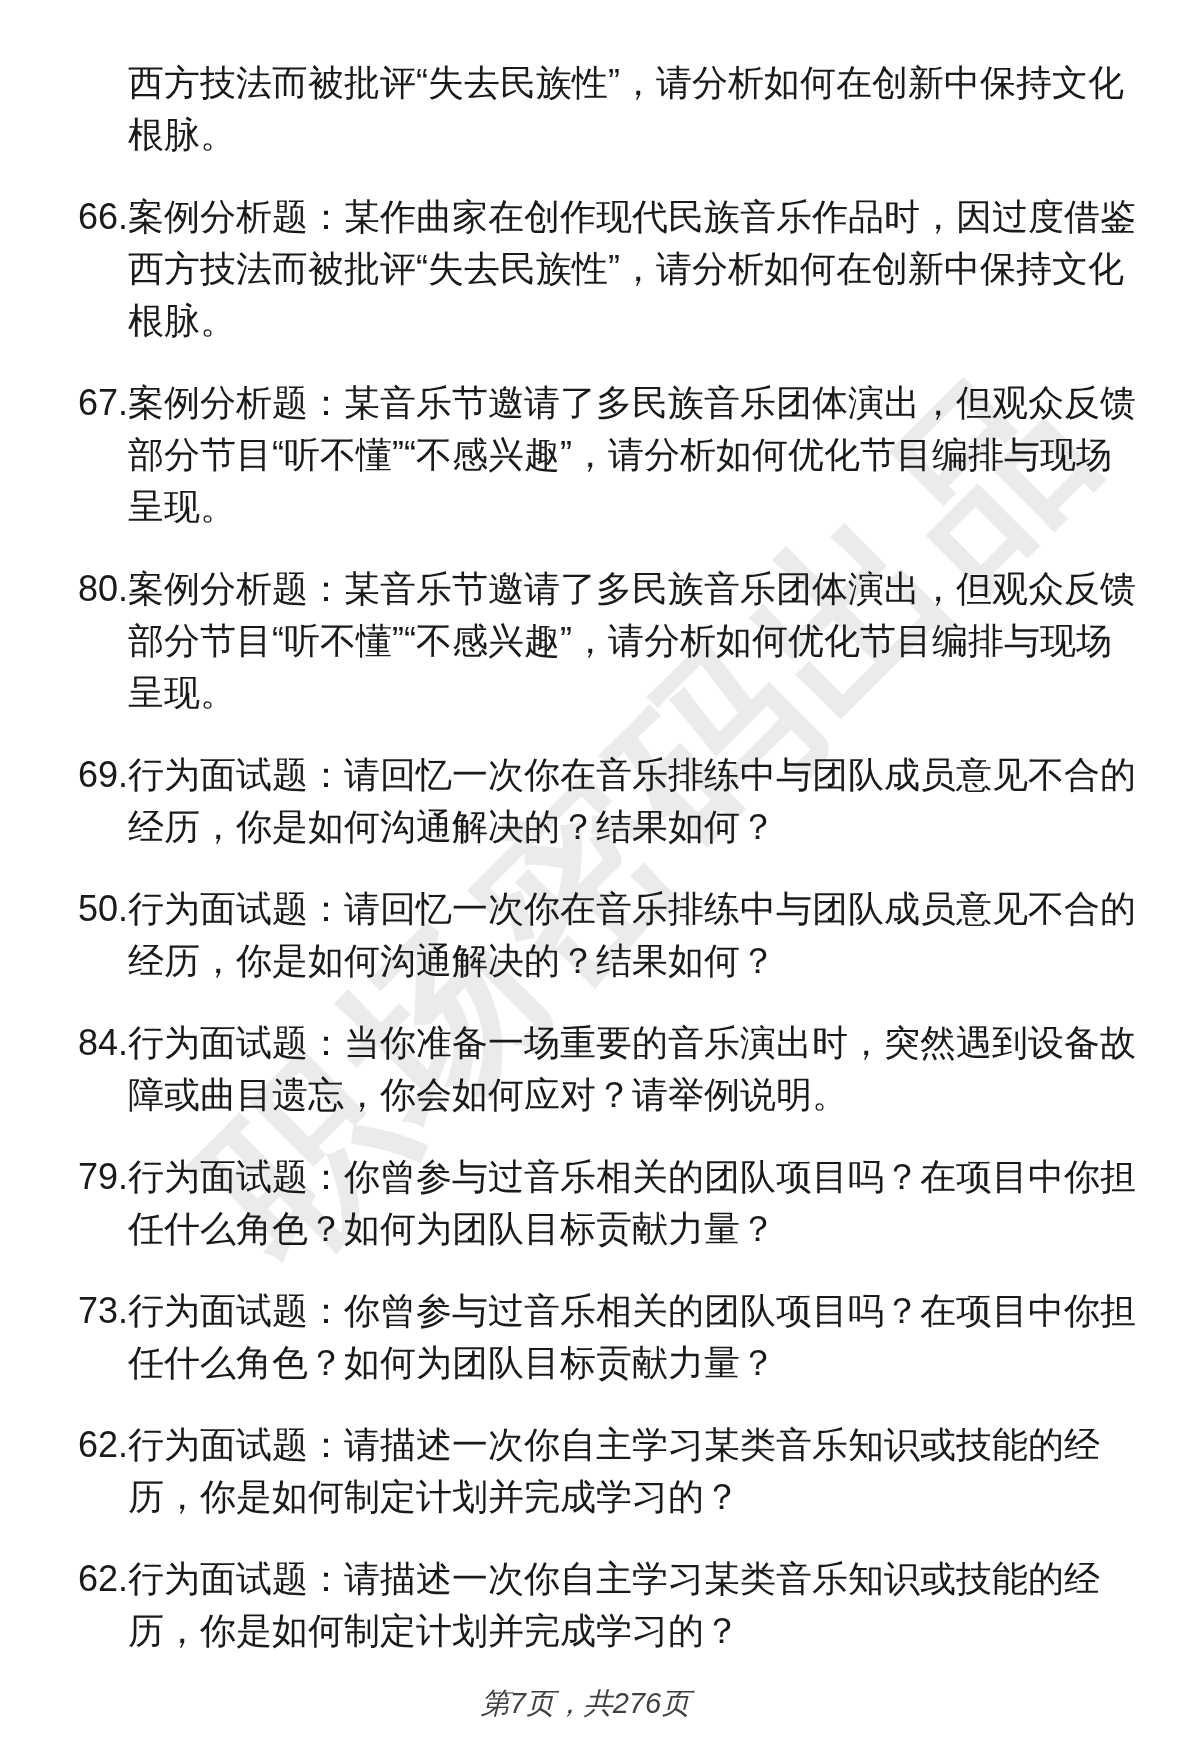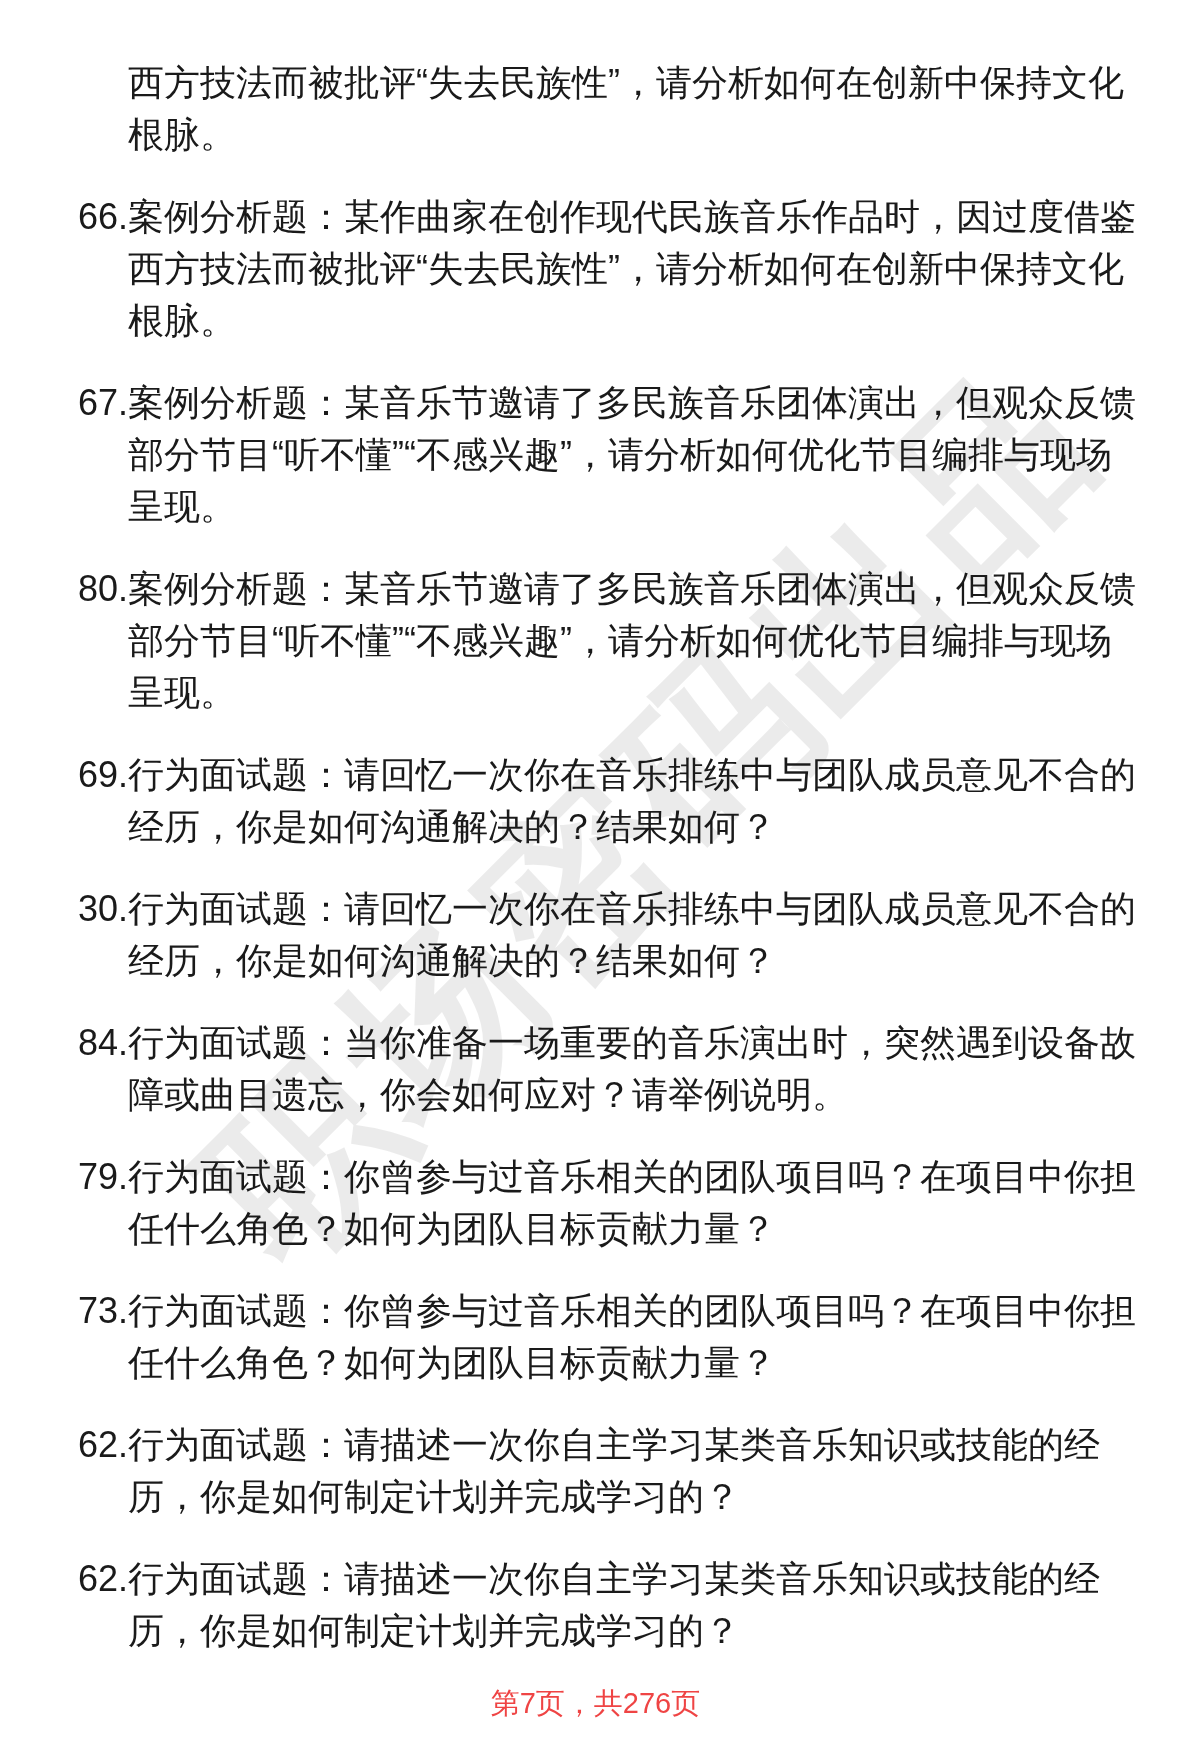--- a/index.html
+++ b/index.html
@@ -51,28 +51,29 @@
       flex: 0 0 73px;
       text-align: right;
     }
     .q-text {
       flex: 1;
       max-width: 1012px;
       text-align: left;
     }
     .footer {
       position: absolute;
-      left: 18px;
+      left: 8px;
       top: 1686px;
       width: 1155px;
       text-align: center;
       font-size: 29px;
       line-height: 34px;
       z-index: 1;
-      color: #ef4444;
+      color: #404040;
+      font-style: italic;
     }
   </style>
 </head>
 <body>
 
 <div class="page">
 
   <div class="watermark">职场密码出品</div>
 
   <div class="content">
@@ -96,21 +97,21 @@
       <div class="q-num">80.</div>
       <div class="q-text">案例分析题：某音乐节邀请了多民族音乐团体演出，但观众反馈部分节目“听不懂”“不感兴趣”，请分析如何优化节目编排与现场呈现。</div>
     </div>
 
     <div class="q-item">
       <div class="q-num">69.</div>
       <div class="q-text">行为面试题：请回忆一次你在音乐排练中与团队成员意见不合的经历，你是如何沟通解决的？结果如何？</div>
     </div>
 
     <div class="q-item">
-      <div class="q-num">30.</div>
+      <div class="q-num">50.</div>
       <div class="q-text">行为面试题：请回忆一次你在音乐排练中与团队成员意见不合的经历，你是如何沟通解决的？结果如何？</div>
     </div>
 
     <div class="q-item">
       <div class="q-num">84.</div>
       <div class="q-text">行为面试题：当你准备一场重要的音乐演出时，突然遇到设备故障或曲目遗忘，你会如何应对？请举例说明。</div>
     </div>
 
     <div class="q-item">
       <div class="q-num">79.</div>

